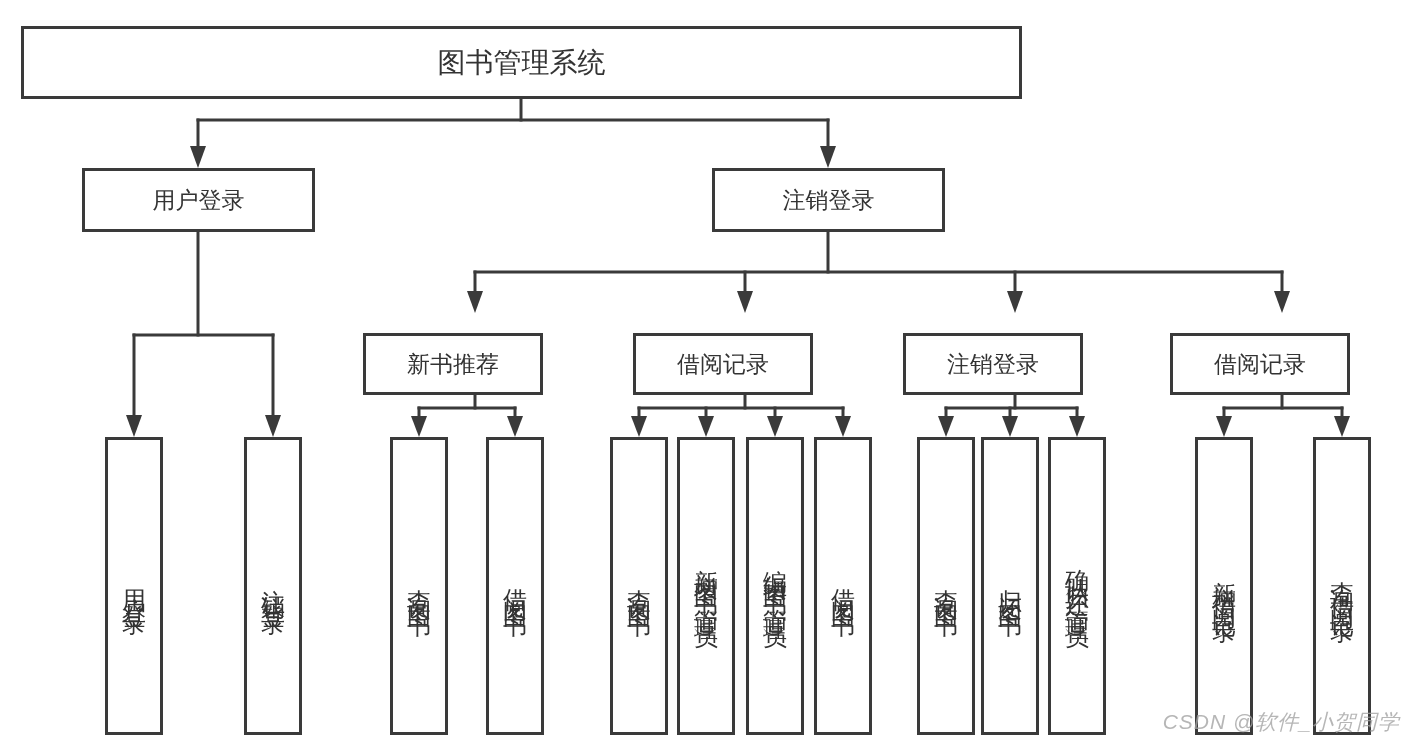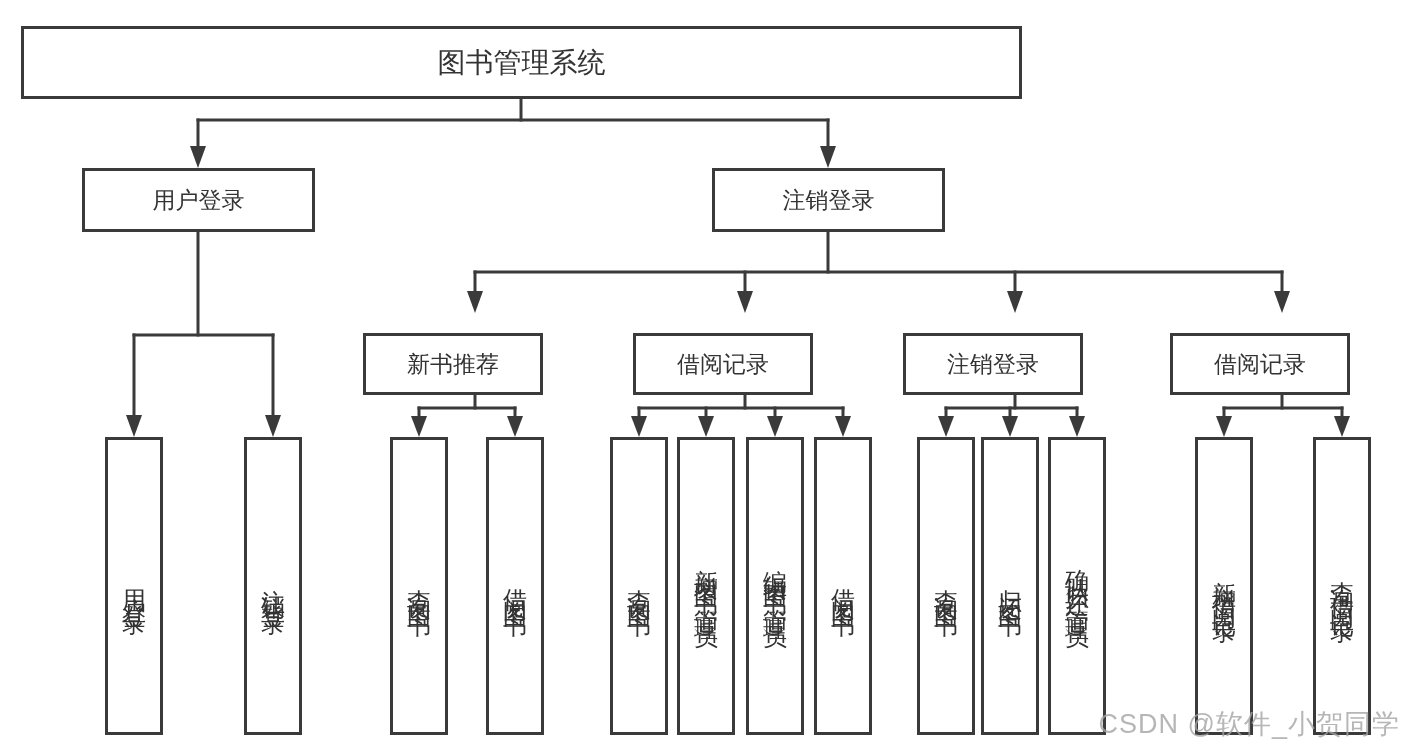--- a/index.html
+++ b/index.html
@@ -35,25 +35,26 @@
   .vtext {
     writing-mode: vertical-rl;
     font-size: 24px;
     letter-spacing: 8px;
     line-height: 1;
     color: #333333;
     white-space: nowrap;
   }
   .watermark {
     position: absolute;
-    right: 5px; bottom: 5px;
-    font-size: 27px;
+    right: 5px; bottom: 11px;
+    font-size: 21px;
     color: rgba(164,164,164,0.8);
     z-index: 5;
     letter-spacing: 1px;
+    font-style: italic;
   }
 </style>
 </head>
 <body>
 
 <div class="stage">
 
   <svg class="connectors" width="1405" height="747" viewBox="0 0 1405 747">
     <g stroke="#3a3a3a" stroke-width="3" stroke-linecap="square" fill="none">
 

